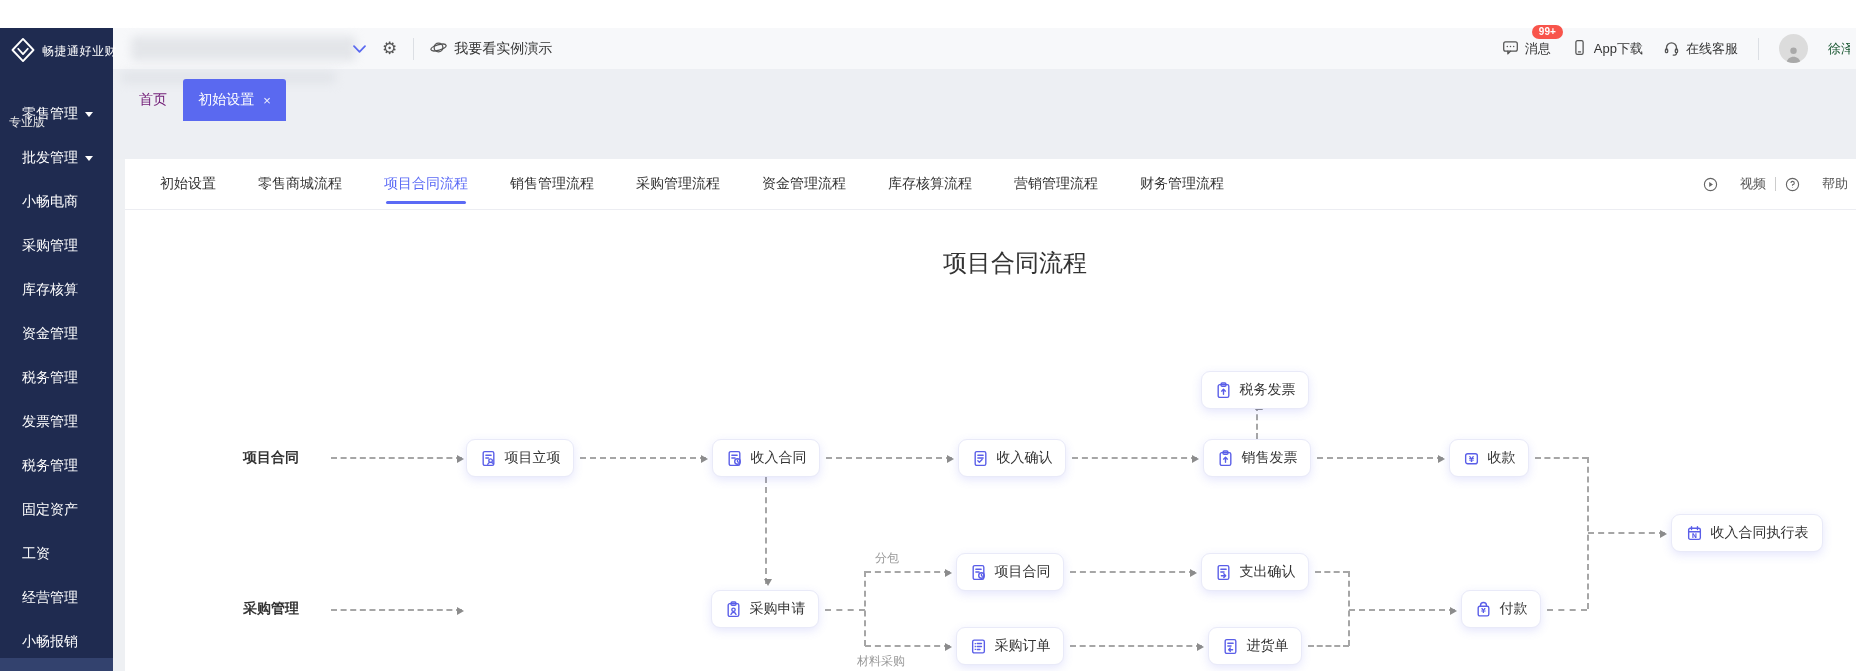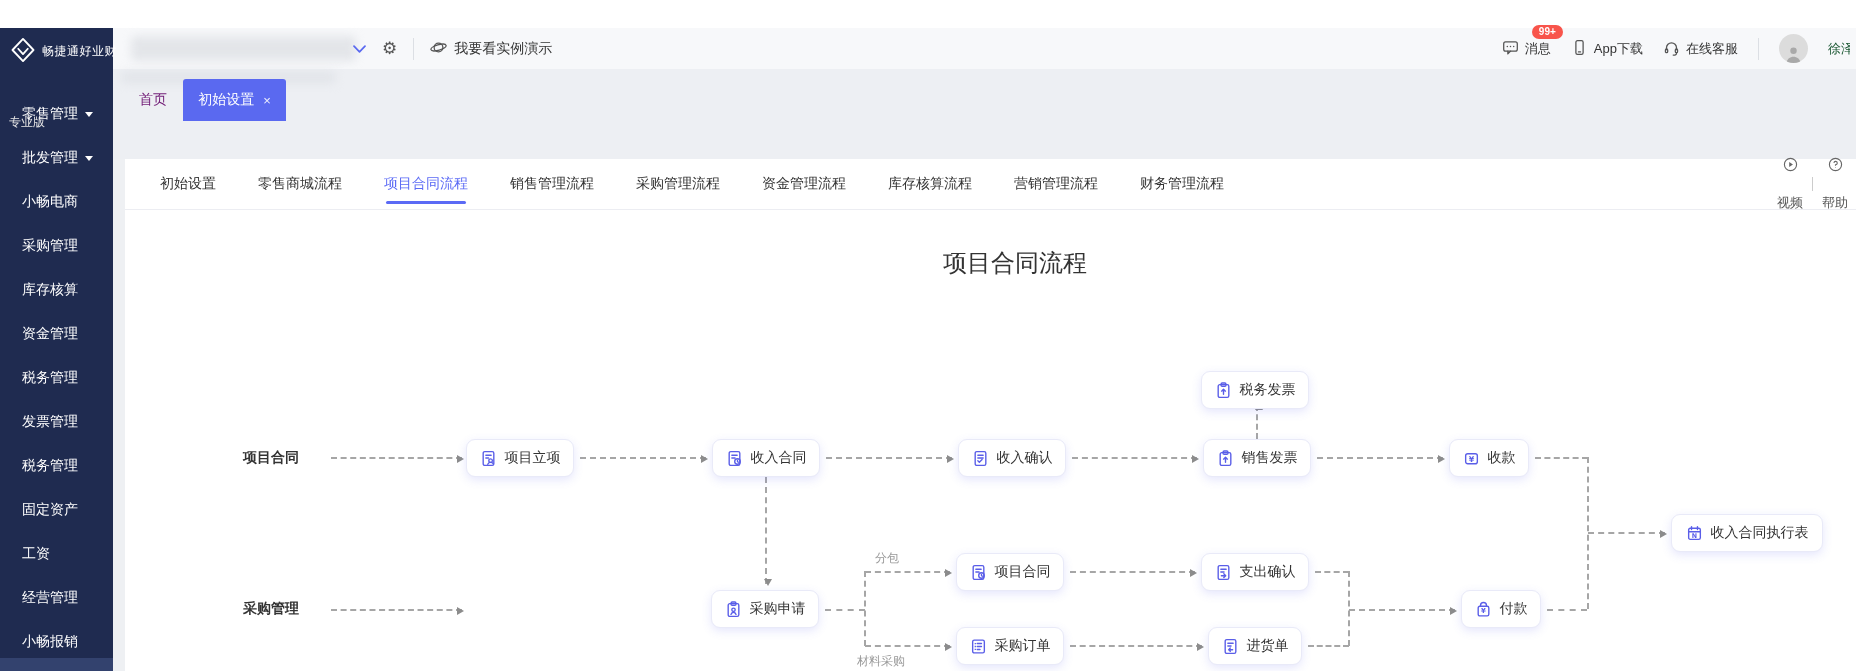--- a/index.html
+++ b/index.html
@@ -47,21 +47,21 @@
   .tab .x{font-size:13px;opacity:.9;}
 
   
   .gapstrip{position:absolute;left:113px;top:131px;width:12px;height:512px;background:#eef0f3;}
   .panel{position:absolute;left:125px;top:131px;width:1731px;height:512px;background:#fff;}
   .subtabs{height:50px;display:flex;align-items:center;padding-left:35px;gap:42px;border-bottom:1px solid #ecedf2;position:relative;}
   .subtab{font-size:14px;color:#333;cursor:pointer;position:relative;height:50px;display:flex;align-items:center;white-space:nowrap;}
   .subtab.active{color:#5b6af5;}
   .subtab.active::after{content:"";position:absolute;left:2px;right:2px;bottom:5px;height:3px;background:#5b6af5;border-radius:2px;}
   .panel-actions{position:absolute;right:8px;top:0;height:50px;display:flex;align-items:center;gap:9px;font-size:13px;color:#555;}
-  .pa-item{display:flex;align-items:center;gap:22px;cursor:pointer;flex-direction:column;}
+  .pa-item{display:flex;align-items:center;gap:22px;cursor:pointer;}
   .pa-item svg{width:15px;height:15px;stroke:#666;fill:none;stroke-width:1.2;}
   .pa-div{width:1px;height:14px;background:#ccc;}
 
   
   .chart{position:absolute;left:0;top:50px;width:1731px;height:462px;}
   .ftitle{position:absolute;left:0;top:38px;width:1780px;text-align:center;font-size:24px;font-weight:500;color:#333;margin:0;}
   .rowlab{position:absolute;font-size:14px;font-weight:600;color:#333;}
   .brlab{position:absolute;font-size:12px;color:#999;}
   .fnode{position:absolute;height:38px;background:#fff;border:1px solid #e9eaf8;border-radius:9px;
          box-shadow:0 3px 10px rgba(100,108,240,.17);display:flex;align-items:center;justify-content:center;

